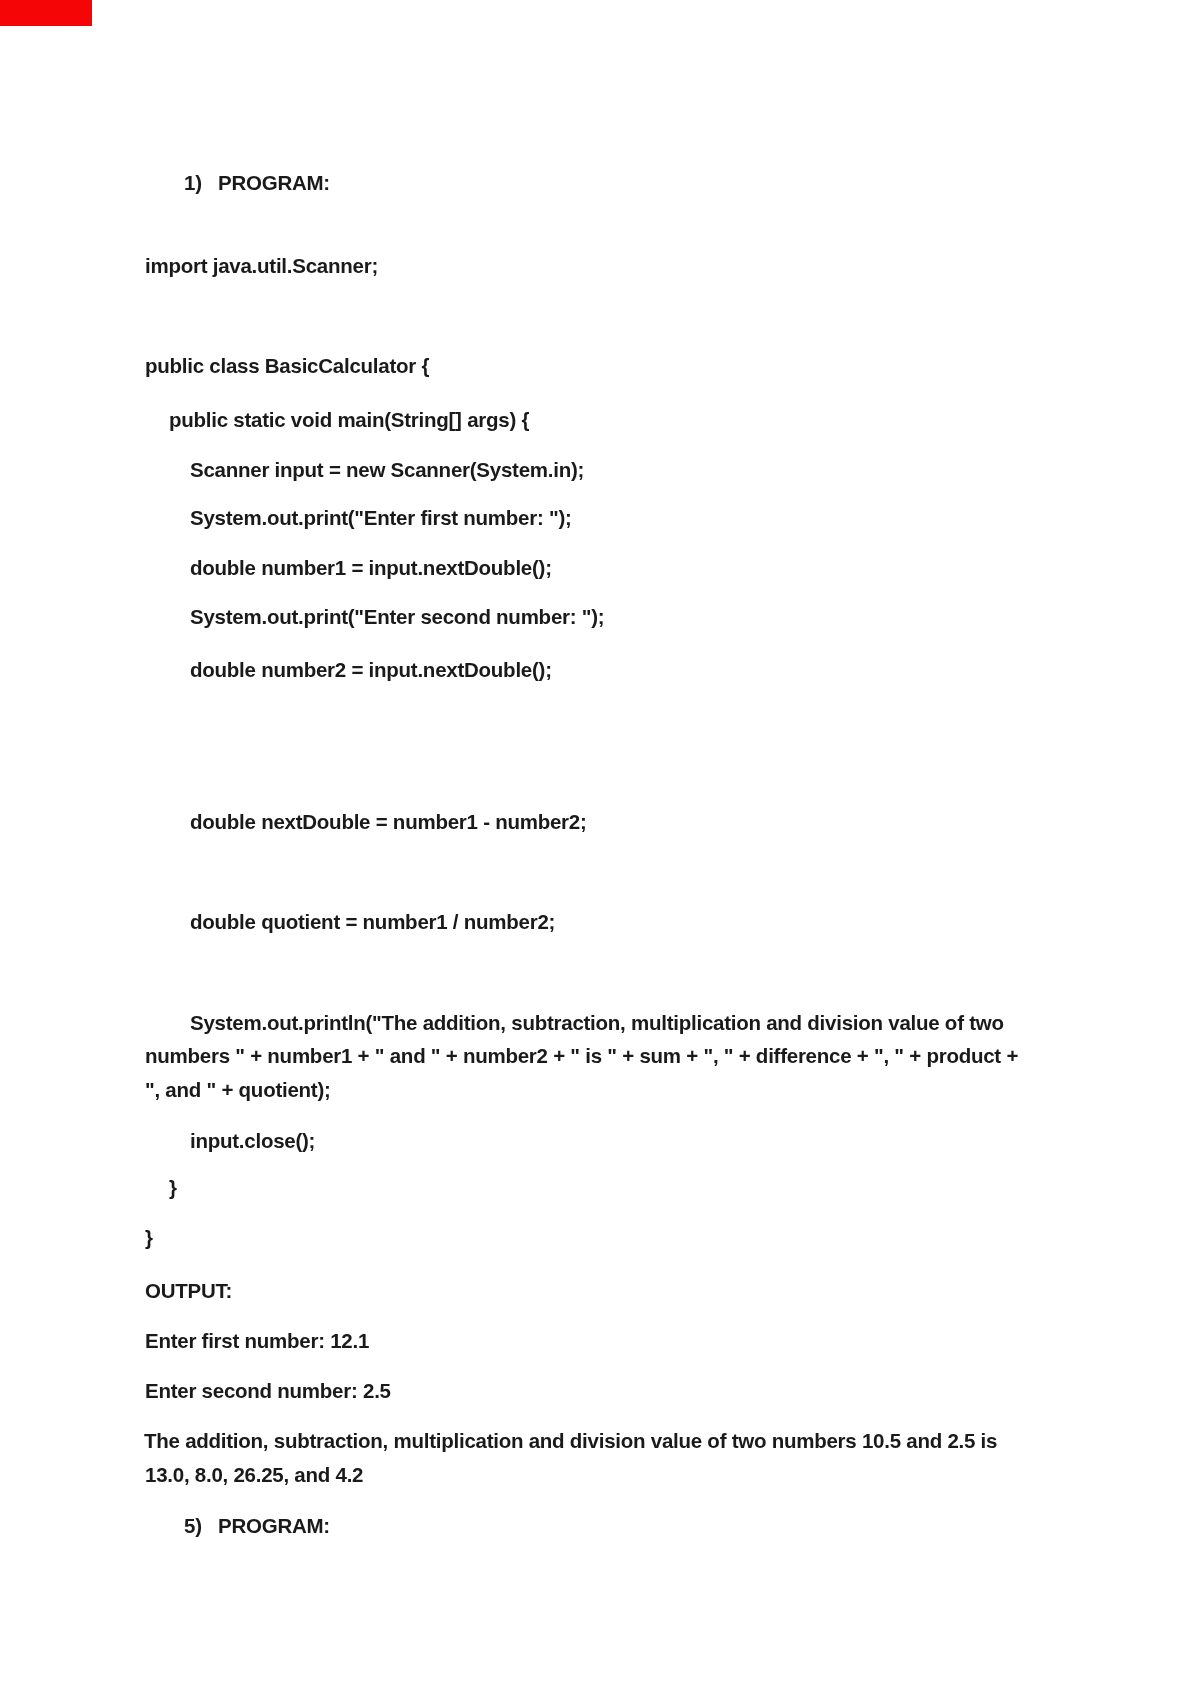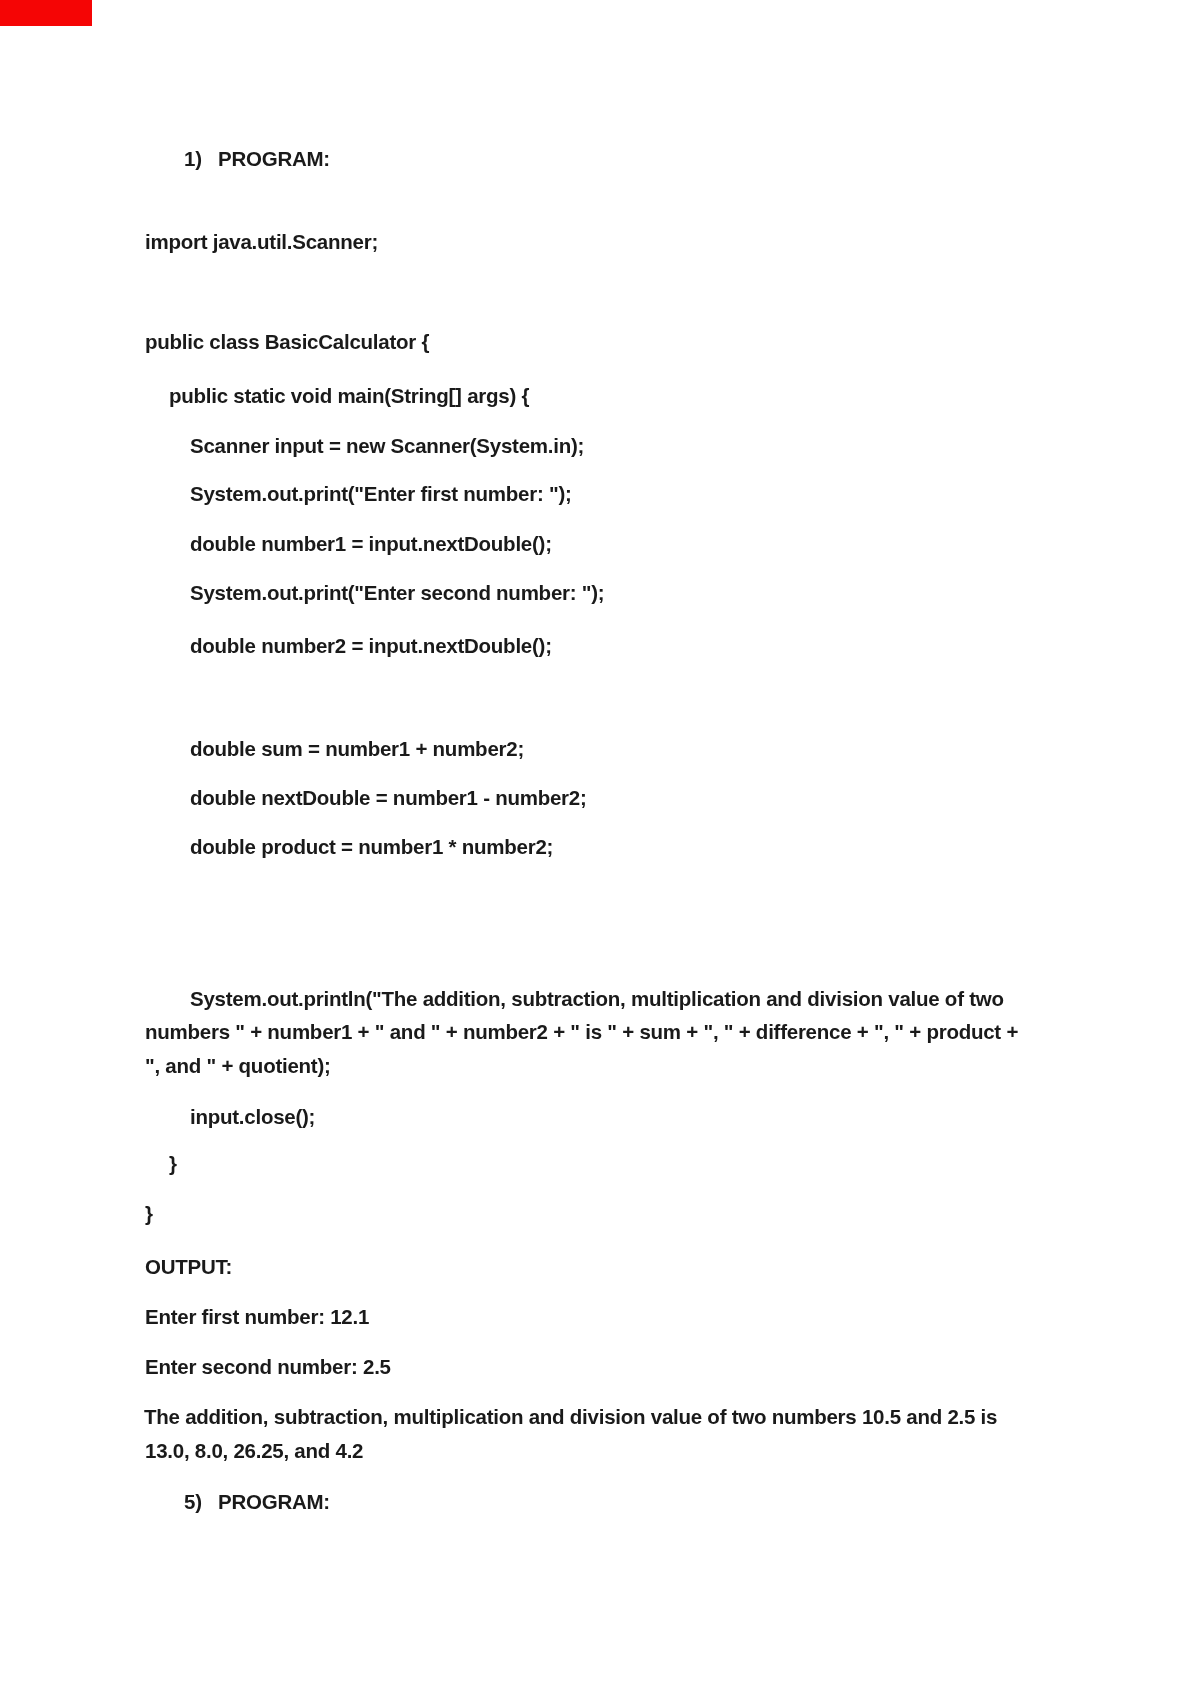--- a/index.html
+++ b/index.html
@@ -12,20 +12,21 @@
     font-family: "Liberation Sans", sans-serif;
     font-weight: 700;
     font-size: 20.5px;
     letter-spacing: -0.25px;
     color: #1a1a1a;
   }
   .ln {
     position: absolute;
     white-space: pre;
     line-height: 26px;
+    margin-top: 24px;
   }
   .corner-marker {
     position: absolute;
     left: 0;
     top: 0;
     width: 92px;
     height: 26px;
   }
 </style>
 </head>
@@ -36,23 +37,22 @@
 
   <div class="ln" style="left:184px; top:146px">1)   PROGRAM:</div>
   <div class="ln" style="left:145px; top:229px">import java.util.Scanner;</div>
   <div class="ln" style="left:145px; top:329px">public class BasicCalculator {</div>
   <div class="ln" style="left:169px; top:383px">public static void main(String[] args) {</div>
   <div class="ln" style="left:190px; top:433px">Scanner input = new Scanner(System.in);</div>
   <div class="ln" style="left:190px; top:481px">System.out.print("Enter first number: ");</div>
   <div class="ln" style="left:190px; top:531px">double number1 = input.nextDouble();</div>
   <div class="ln" style="left:190px; top:580px">System.out.print("Enter second number: ");</div>
   <div class="ln" style="left:190px; top:633px">double number2 = input.nextDouble();</div>
-  <div class="ln" style="left:190px; top:736px">double sum = number1 + number2;</div>
   <div class="ln" style="left:190px; top:785px">double nextDouble = number1 - number2;</div>
-  <div class="ln" style="left:190px; top:834px">double product = number1 * number2;</div>
+  <div class="ln" style="left:190px; top:885px">double quotient = number1 / number2;</div>
   <div class="ln" style="left:190px; top:986px">System.out.println("The addition, subtraction, multiplication and division value of two</div>
   <div class="ln" style="left:145px; top:1019px">numbers " + number1 + " and " + number2 + " is " + sum + ", " + difference + ", " + product +</div>
   <div class="ln" style="left:145px; top:1053px">", and " + quotient);</div>
   <div class="ln" style="left:190px; top:1104px">input.close();</div>
   <div class="ln" style="left:169px; top:1151px">}</div>
   <div class="ln" style="left:145px; top:1201px">}</div>
   <div class="ln" style="left:145px; top:1254px">OUTPUT:</div>
   <div class="ln" style="left:145px; top:1304px">Enter first number: 12.1</div>
   <div class="ln" style="left:145px; top:1354px">Enter second number: 2.5</div>
   <div class="ln" style="left:144px; top:1404px">The addition, subtraction, multiplication and division value of two numbers 10.5 and 2.5 is</div>

